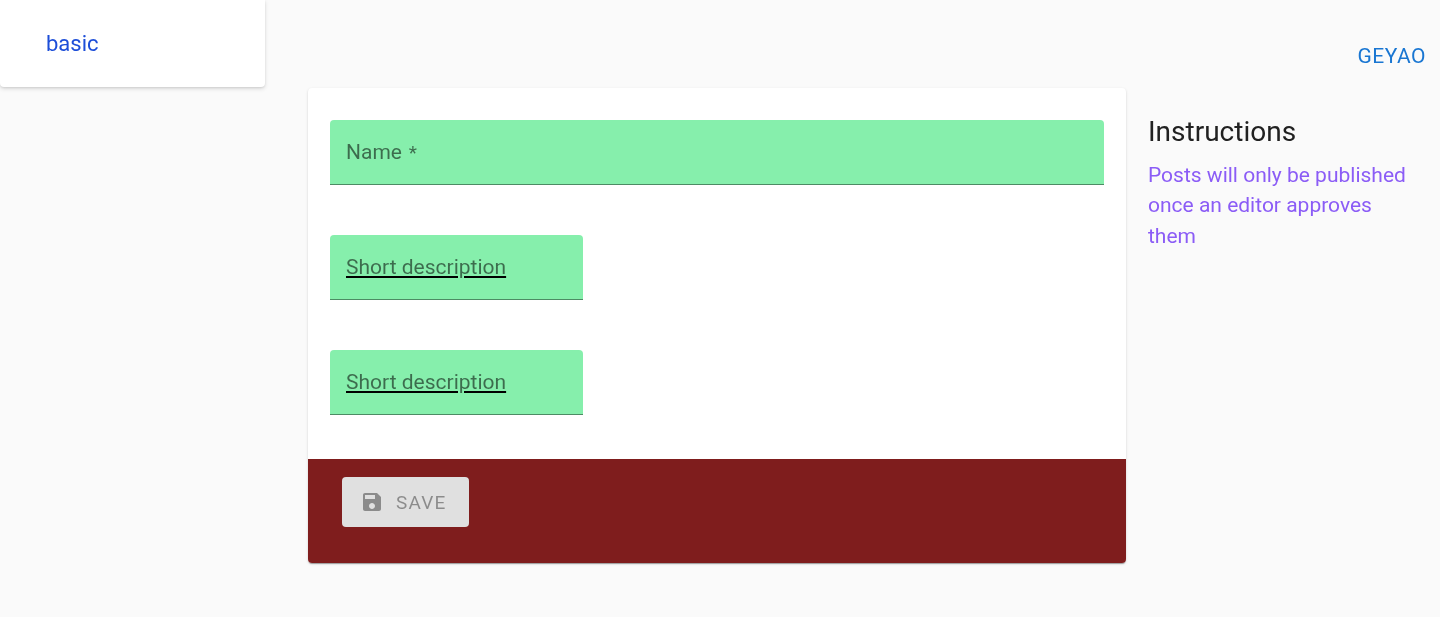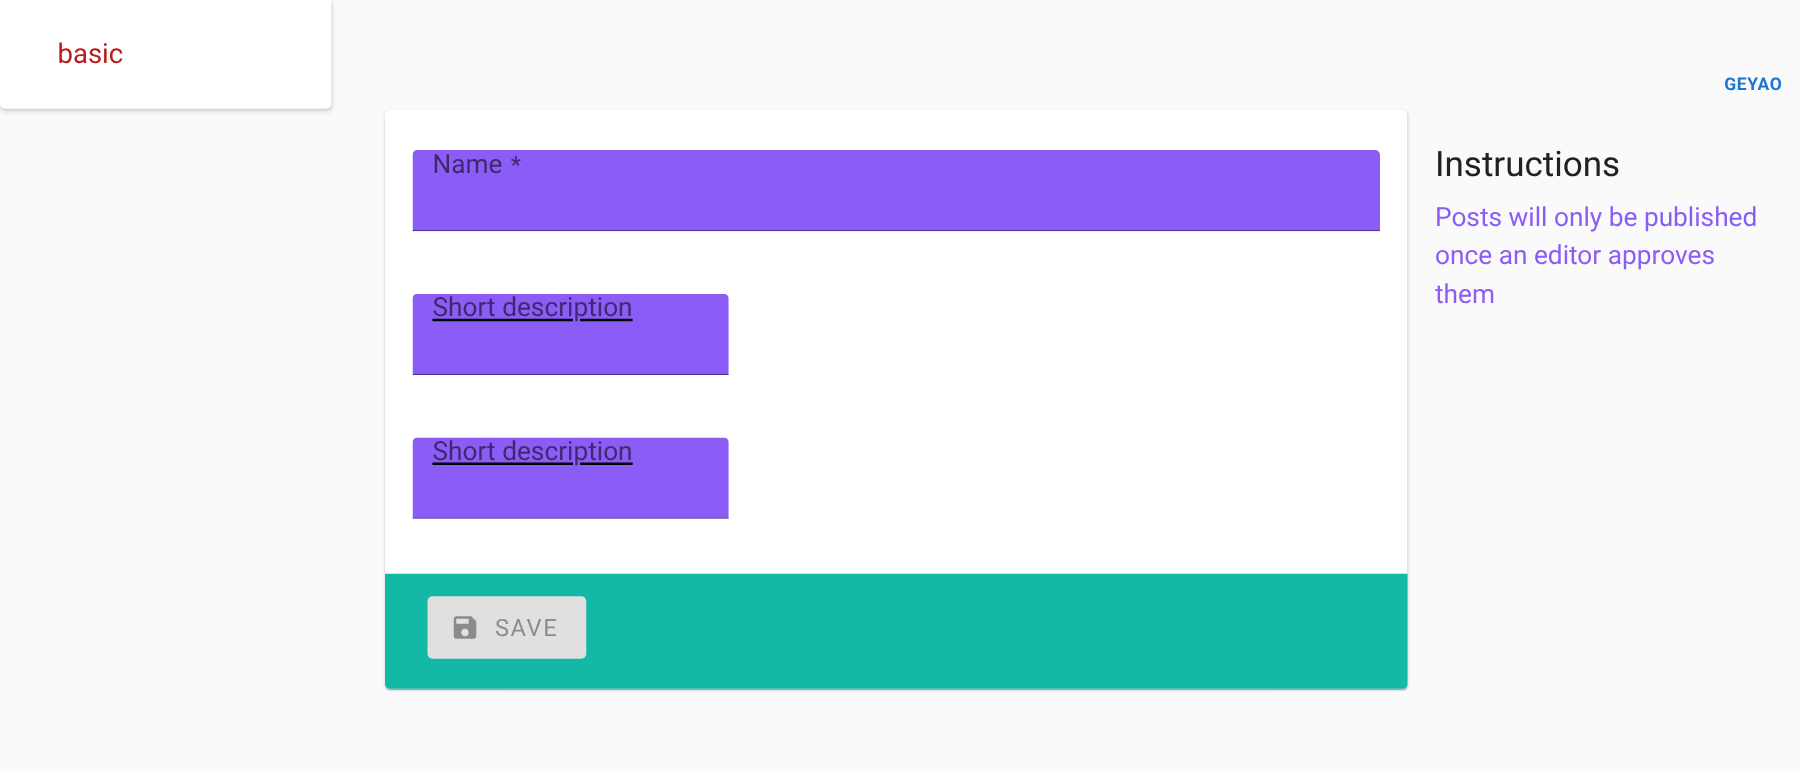--- a/index.html
+++ b/index.html
@@ -23,55 +23,55 @@
       height: 87px;
       background: #ffffff;
       border-radius: 0 0 4px 4px;
       box-shadow: 0 2px 4px rgba(0,0,0,0.12), 0 1px 2px rgba(0,0,0,0.08);
       display: flex;
       align-items: center;
       padding-left: 46px;
     }
     .tab-label {
       font-size: 22px;
-      color: #b91c1c;
+      color: #1d4ed8;
       font-weight: 400;
     }
     .top-link {
       position: absolute;
       right: 14px;
       top: 44px;
       color: #1976d2;
-      font-size: 14px;
+      font-size: 21px;
       letter-spacing: 0.5px;
-      font-weight: 700;
-      margin-top: 16px;
+      font-weight: 400;
     }
     .form-card {
       position: absolute;
       left: 308px;
       top: 88px;
       width: 818px;
       background: #ffffff;
       border-radius: 4px;
       box-shadow: 0 2px 1px -1px rgba(0,0,0,0.2),
                   0 1px 1px 0 rgba(0,0,0,0.14),
                   0 1px 3px 0 rgba(0,0,0,0.12);
     }
     .form-body {
       padding: 32px 22px 30px 22px;
     }
     .field {
       position: relative;
-      background: #8b5cf6;
+      background: #86efac;
       border-top-left-radius: 4px;
       border-top-right-radius: 4px;
       border-bottom: 1px solid rgba(0,0,0,0.42);
       height: 65px;
       display: flex;
+      align-items: center;
       padding: 0 16px;
       margin-bottom: 50px;
     }
     .field:last-of-type {
       margin-bottom: 14px;
     }
     .field-full {
       width: 100%;
     }
     .field-short {
@@ -94,22 +94,22 @@
       top: 0;
       width: 100%;
       height: 100%;
       background: transparent;
       border: none;
       outline: none;
       padding: 20px 16px 6px 16px;
       font-size: 20px;
     }
     .form-footer {
-      background: #14b8a6;
-      padding: 18px 34px 24px 34px;
+      background: #7f1d1d;
+      padding: 18px 34px 36px 34px;
       border-bottom-left-radius: 4px;
       border-bottom-right-radius: 4px;
     }
     .save-button {
       display: inline-flex;
       align-items: center;
       background: #e0e0e0;
       color: rgba(0,0,0,0.38);
       border: none;
       border-radius: 4px;

